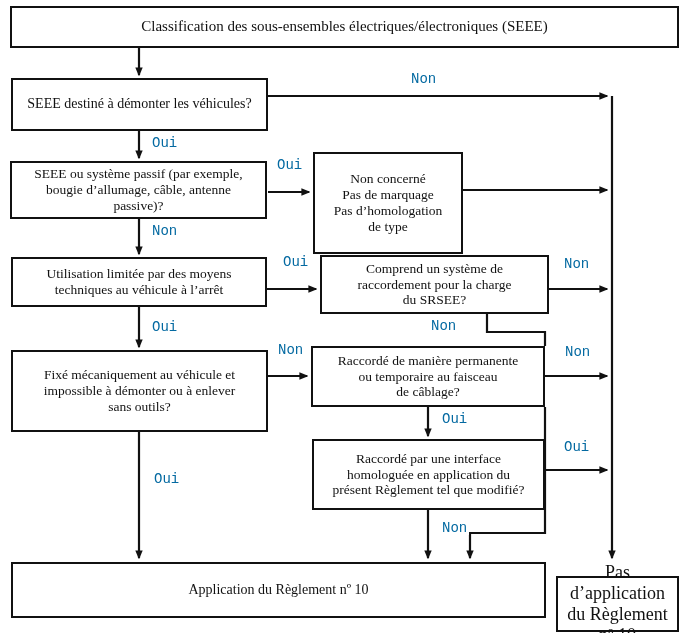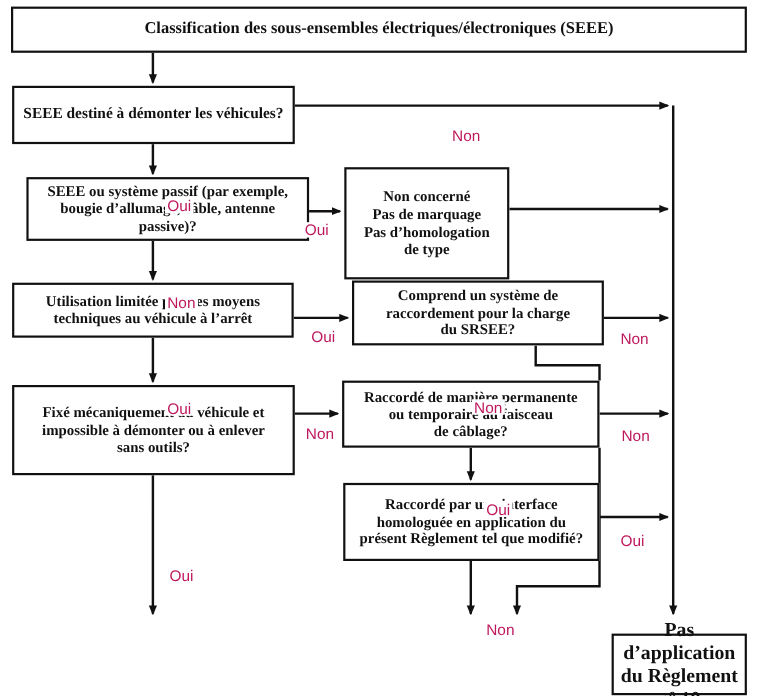--- a/index.html
+++ b/index.html
@@ -25,33 +25,31 @@
     justify-content: center;
     text-align: center;
     color: #111111;
     line-height: 1.18;
     z-index: 3;
   }
   .node .txt {
     display: block;
     padding: 0 4px;
     white-space: pre-line;
-    font-weight: bold;
   }
   .edge-label {
     position: absolute;
-    color: #be185d;
-    font-family: Liberation Sans, sans-serif;
+    color: #0369a1;
+    font-family: Liberation Mono, monospace;
     font-size: 14px;
     line-height: 1;
     background: #ffffff;
     padding: 0 2px;
     z-index: 4;
     white-space: nowrap;
-    margin-top: 44px;
   }
   #wires {
     position: absolute;
     left: 0;
     top: 0;
     width: 700px;
     height: 633px;
     z-index: 2;
   }
   #wires path, #wires line { stroke: #111111; stroke-width: 2.2; fill: none; }
@@ -107,21 +105,21 @@
   </svg>
 
   <div class="node" style="left:10px; top:6px; width:669px; height:42px; font-size:15px;">
     <span class="txt">Classification des sous-ensembles électriques/électroniques (SEEE)</span>
   </div>
 
   <div class="node" style="left:11px; top:78px; width:257px; height:53px; font-size:14px;">
     <span class="txt">SEEE destiné à démonter les véhicules?</span>
   </div>
 
-  <div class="node" style="left:24px; top:161px; width:257px; height:58px; font-size:13.5px;">
+  <div class="node" style="left:10px; top:161px; width:257px; height:58px; font-size:13.5px;">
     <span class="txt">SEEE ou système passif (par exemple,
 bougie d’allumage, câble, antenne
 passive)?</span>
   </div>
 
   <div class="node" style="left:313px; top:152px; width:150px; height:102px; font-size:13.5px;">
     <span class="txt">Non concerné
 Pas de marquage
 Pas d’homologation
 de type</span>
@@ -149,20 +147,23 @@
 impossible à démonter ou à enlever
 sans outils?</span>
   </div>
 
   <div class="node" style="left:312px; top:439px; width:233px; height:71px; font-size:13.5px;">
     <span class="txt">Raccordé par une interface
 homologuée en application du
 présent Règlement tel que modifié?</span>
   </div>
 
+  <div class="node" style="left:11px; top:562px; width:535px; height:56px; font-size:14px;">
+    <span class="txt">Application du Règlement nº 10</span>
+  </div>
 
   <div class="node" style="left:556px; top:576px; width:123px; height:56px; font-size:18px;">
     <span class="txt">Pas d’application
 du Règlement nº 10</span>
   </div>
 
   <div class="edge-label" style="left:409px; top:72px;">Non</div>
 
   <div class="edge-label" style="left:150px; top:136px;">Oui</div>
 

